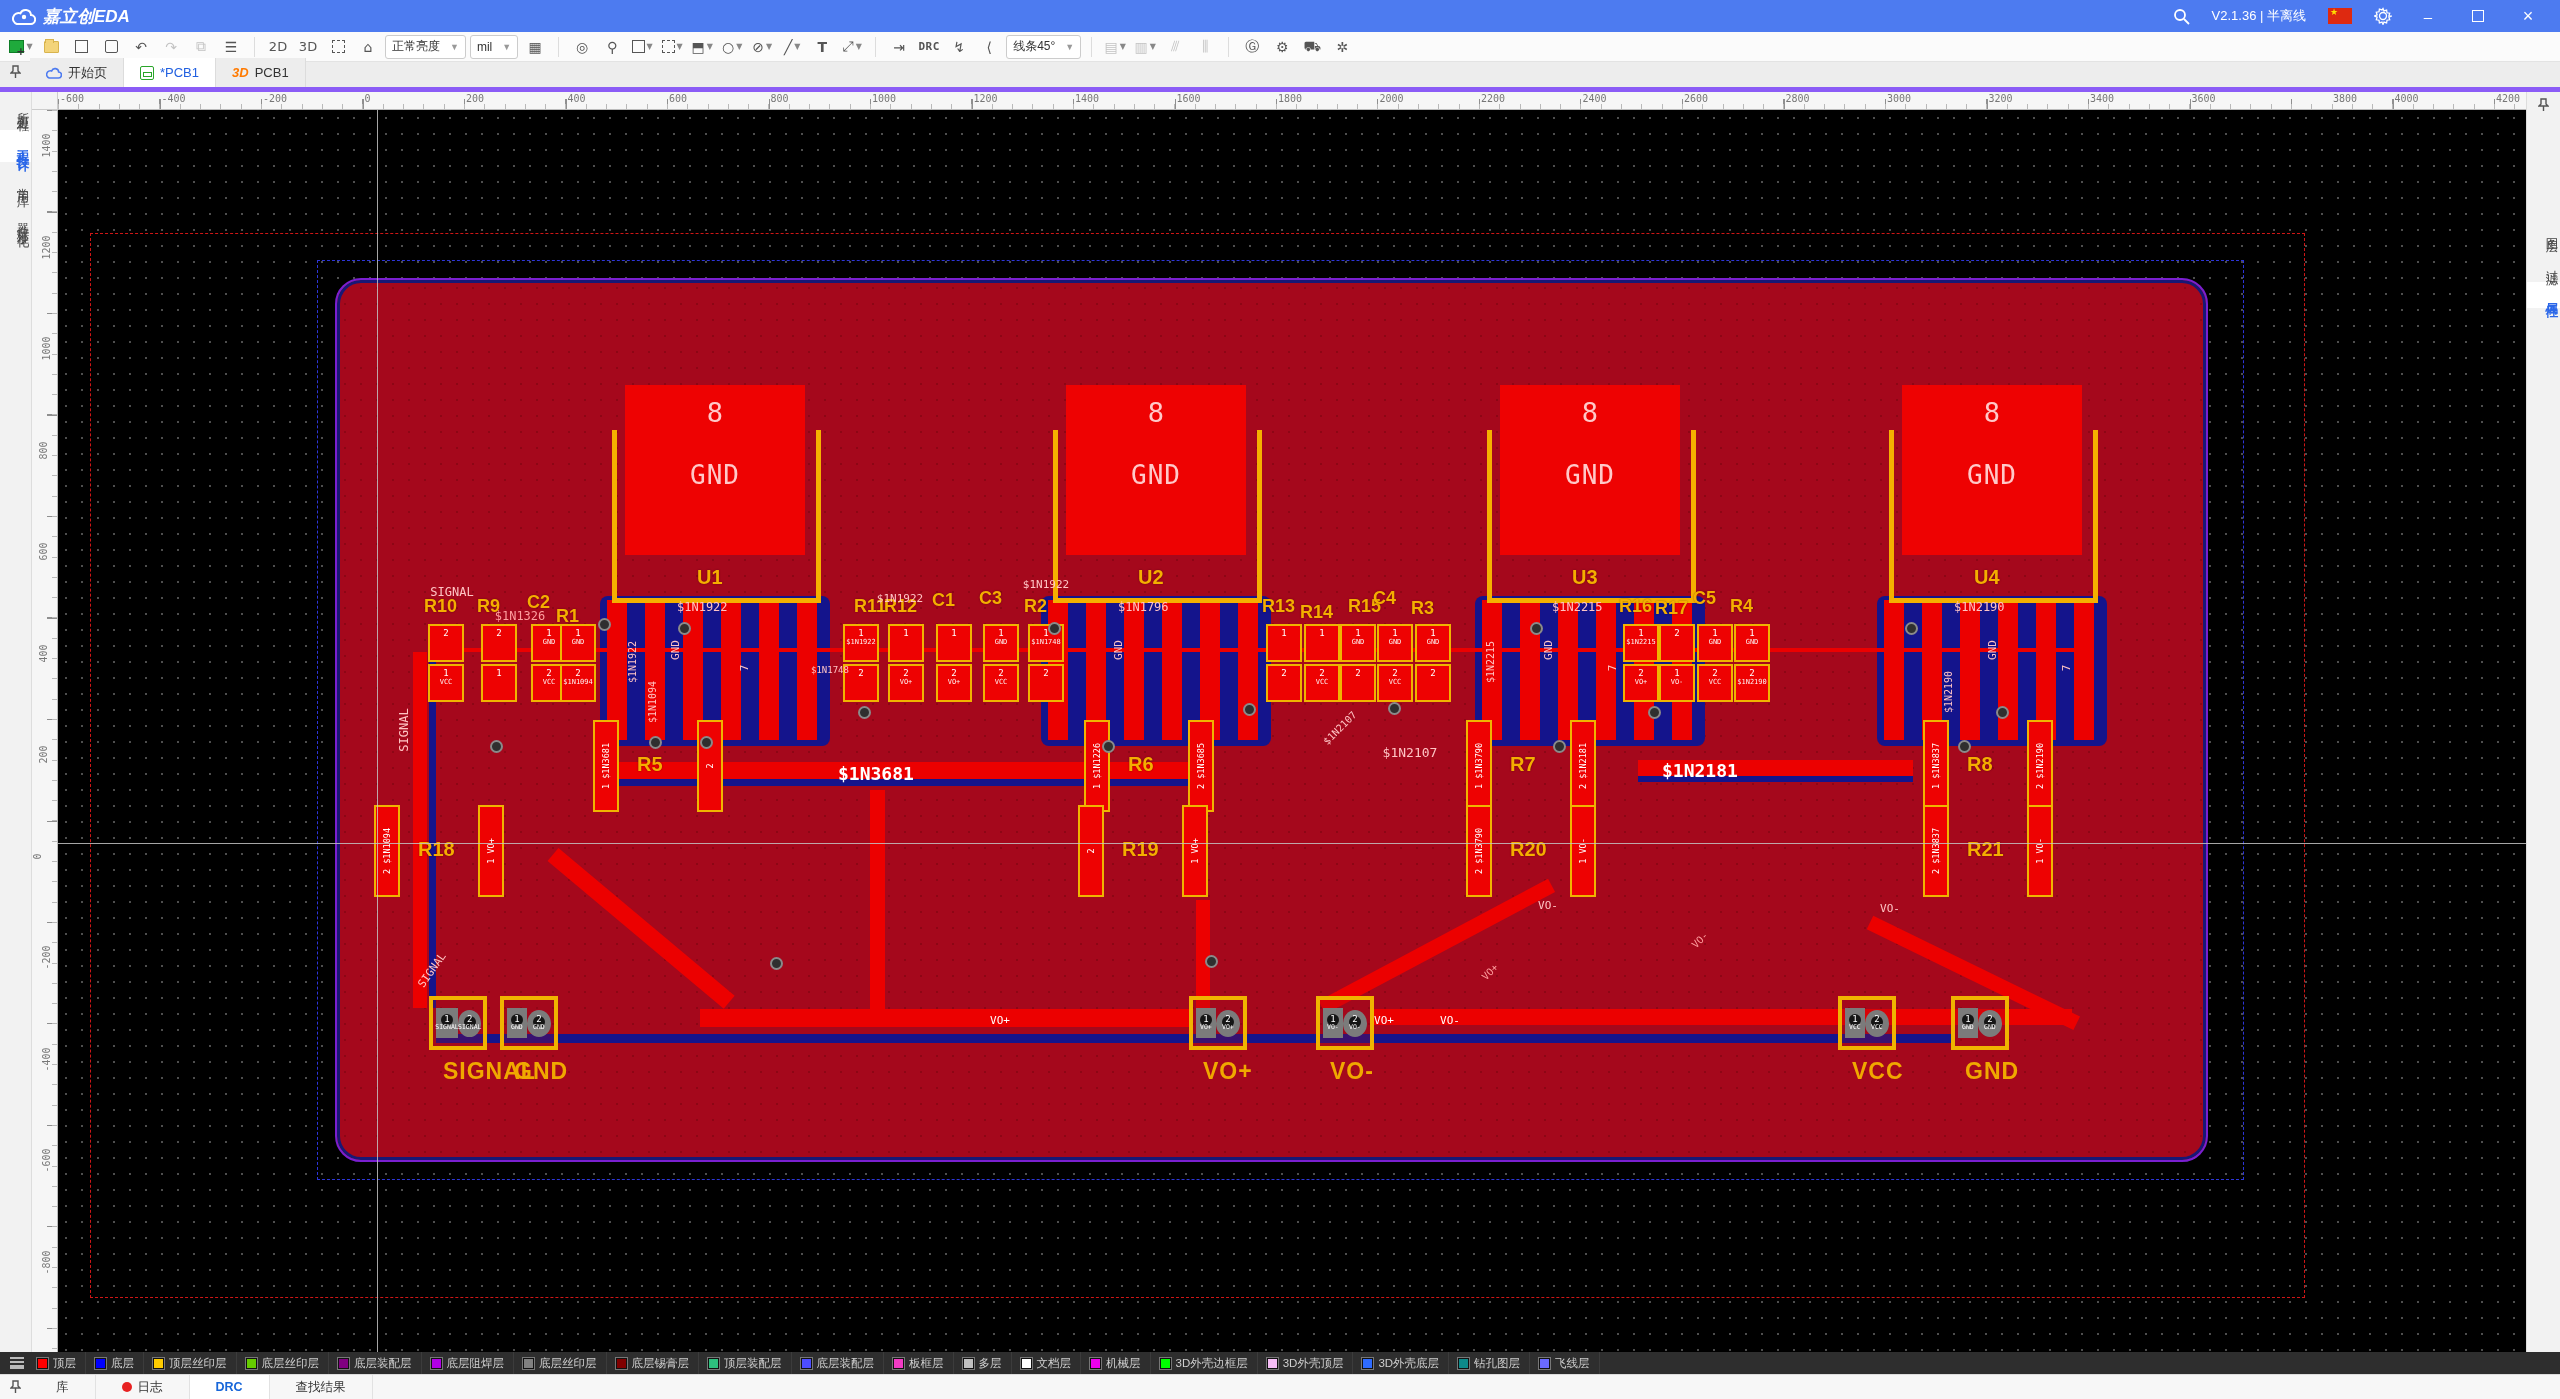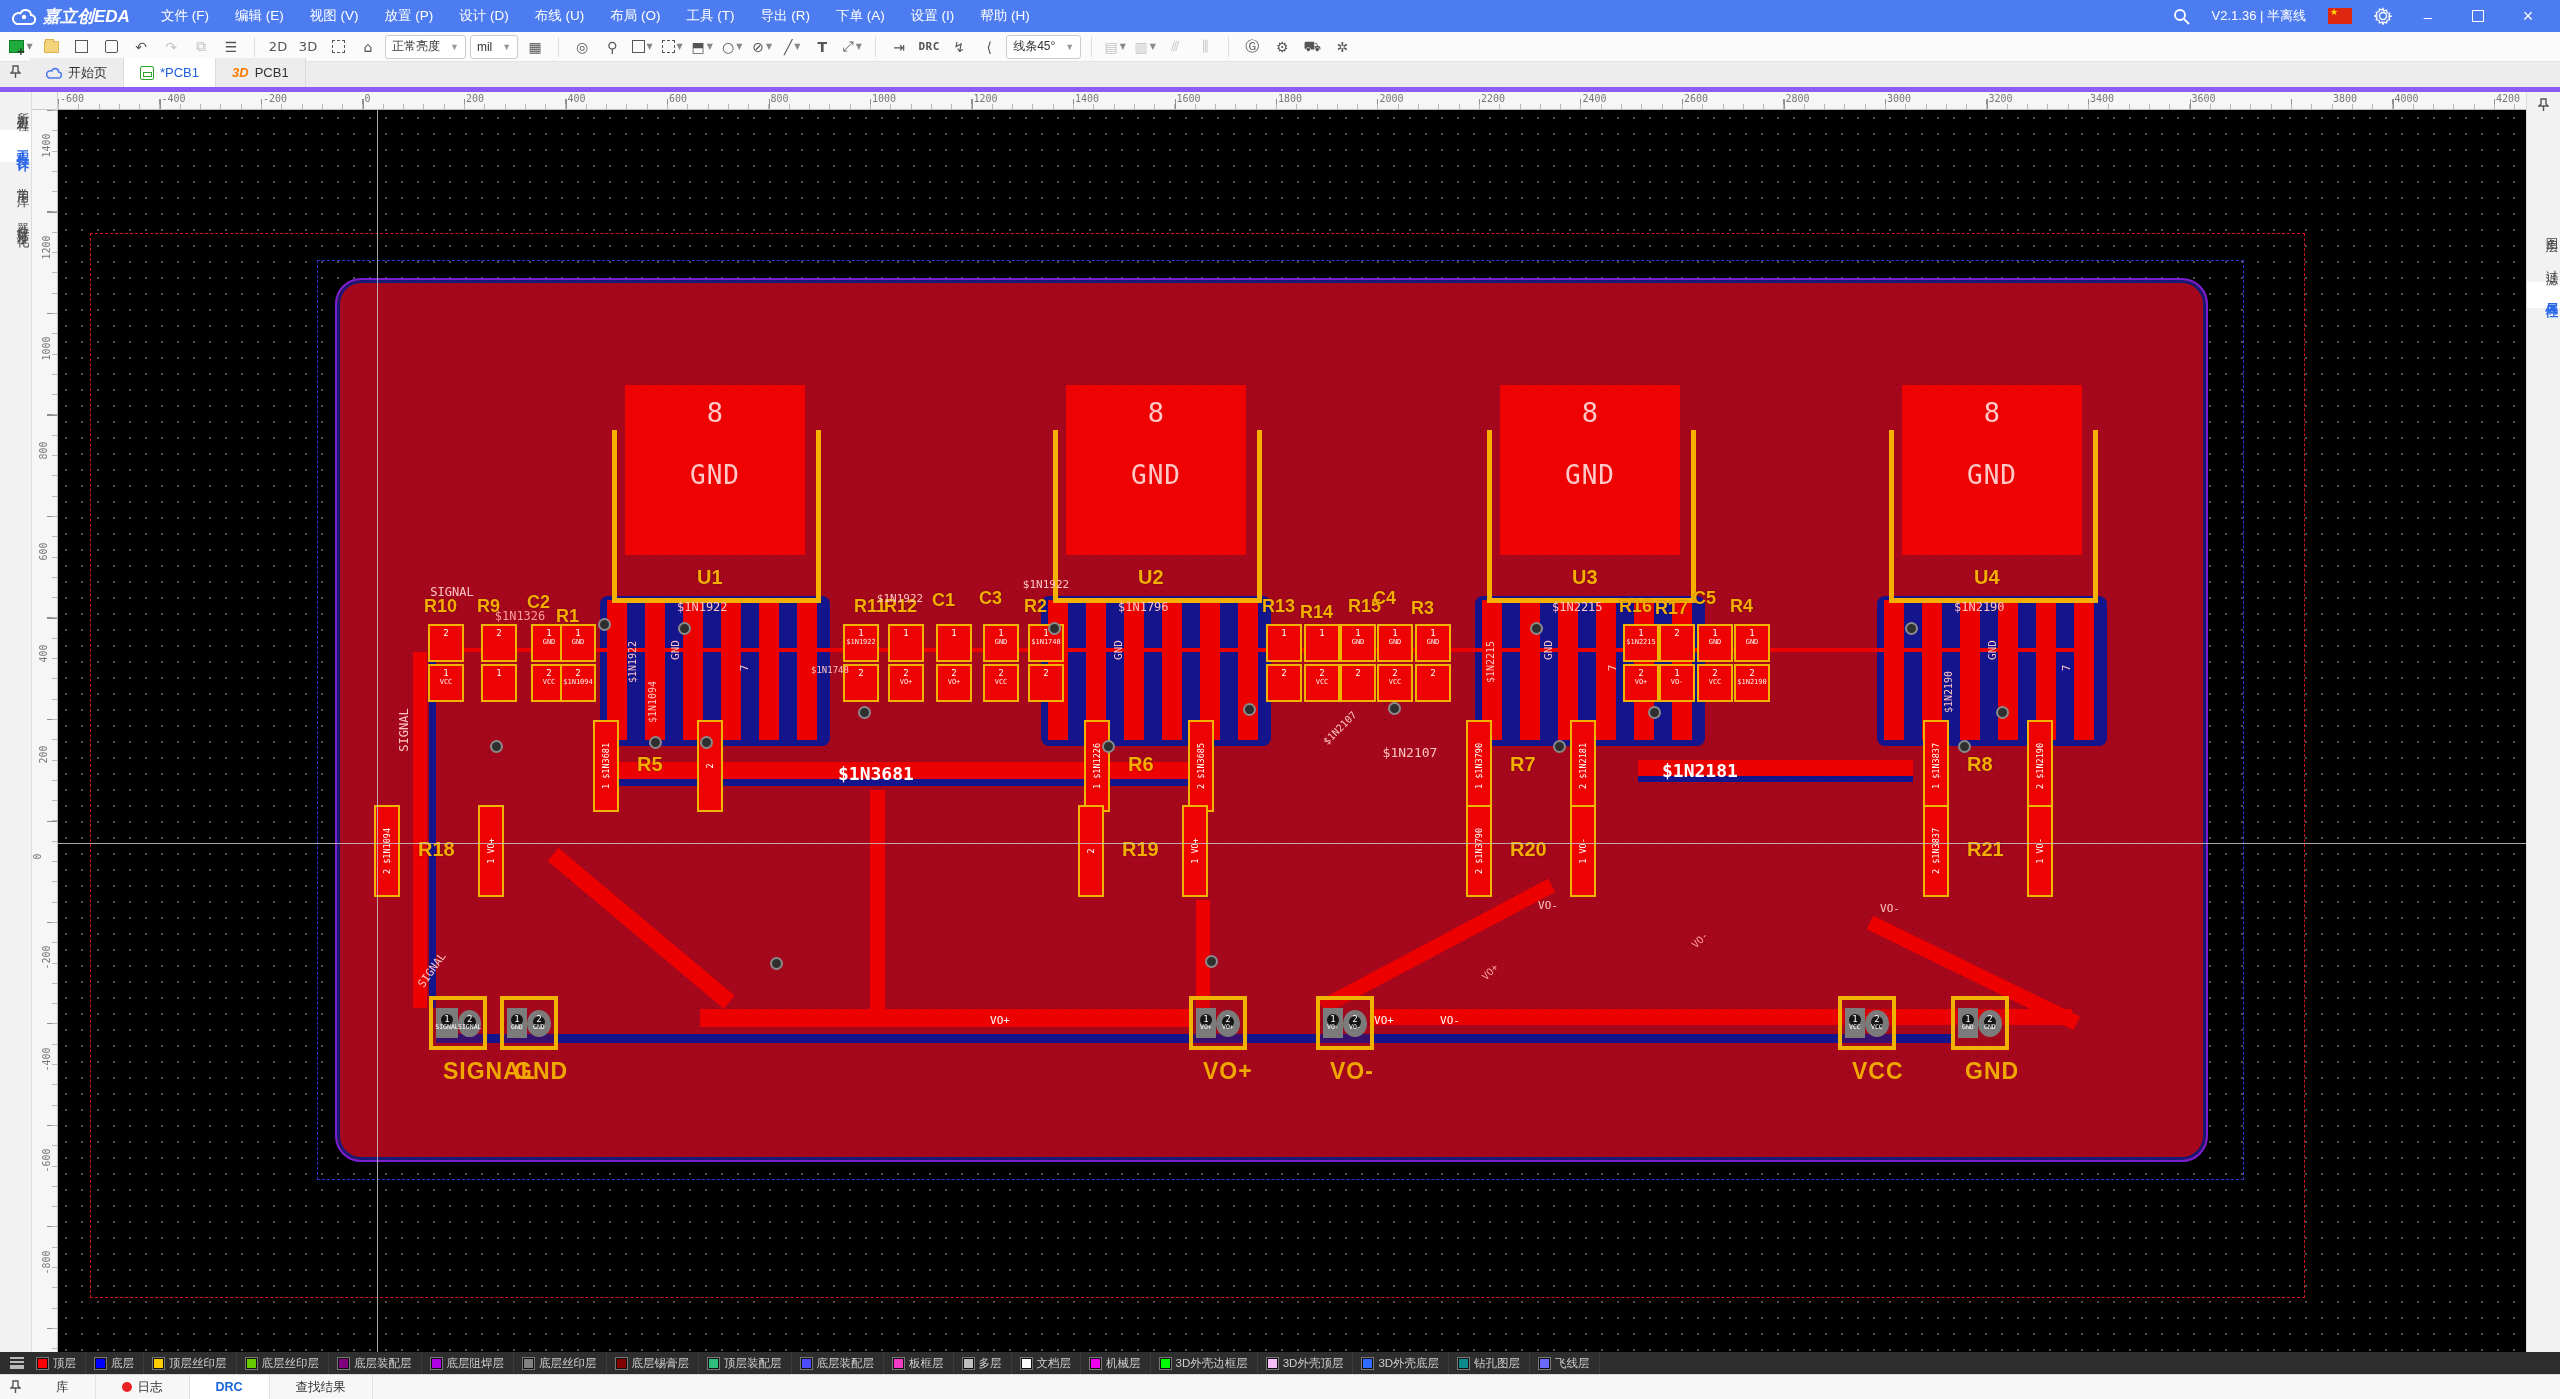--- a/index.html
+++ b/index.html
@@ -143,34 +143,20 @@
 <div id="app">
 
   <div id="titlebar">
     <div id="brand">
       <svg class="sico" width="24" height="17" viewBox="0 0 24 17">
           <path d="M19 7a5.5 5.5 0 0 0-10.6-1.6A4.6 4.6 0 0 0 4.8 16h13.4A4.3 4.3 0 0 0 19 7z" fill="none" stroke="#fff" stroke-width="2"></path>
           <circle cx="12" cy="9" r="2.2" fill="#fff"></circle>
         </svg>
       <span>嘉立创EDA</span>
     </div>
-    <div id="menubar" style="display:flex;">
-        <div class="menu-item">文件 (F)</div>
-        <div class="menu-item">编辑 (E)</div>
-        <div class="menu-item">视图 (V)</div>
-        <div class="menu-item">放置 (P)</div>
-        <div class="menu-item">设计 (D)</div>
-        <div class="menu-item">布线 (U)</div>
-        <div class="menu-item">布局 (O)</div>
-        <div class="menu-item">工具 (T)</div>
-        <div class="menu-item">导出 (R)</div>
-        <div class="menu-item">下单 (A)</div>
-        <div class="menu-item">设置 (I)</div>
-        <div class="menu-item">帮助 (H)</div>
-      </div>
     <div id="titlebar-right">
       <svg class="sico" width="17" height="17" viewBox="0 0 17 17">
           <circle cx="7" cy="7" r="5" fill="none" stroke="#fff" stroke-width="1.8"></circle>
           <line x1="11" y1="11" x2="16" y2="16" stroke="#fff" stroke-width="1.8"></line>
         </svg>
       <span id="version-label">V2.1.36 | 半离线</span>
       <span class="flag"></span>
       <svg class="sico" width="18" height="18" viewBox="0 0 18 18">
           <path d="M9 5.5A3.5 3.5 0 1 0 9 12.5 3.5 3.5 0 0 0 9 5.5zm0-4l1 2.4 2.6-.8.4 2.7 2.7.4-.8 2.6L17.4 9l-2.5 1.2.8 2.6-2.7.4-.4 2.7-2.6-.8L9 17.4l-1-2.3-2.6.8-.4-2.7-2.7-.4.8-2.6L.6 9l2.5-1.2-.8-2.6 2.7-.4.4-2.7 2.6.8z" fill="none" stroke="#fff" stroke-width="1.3"></path>
         </svg>

